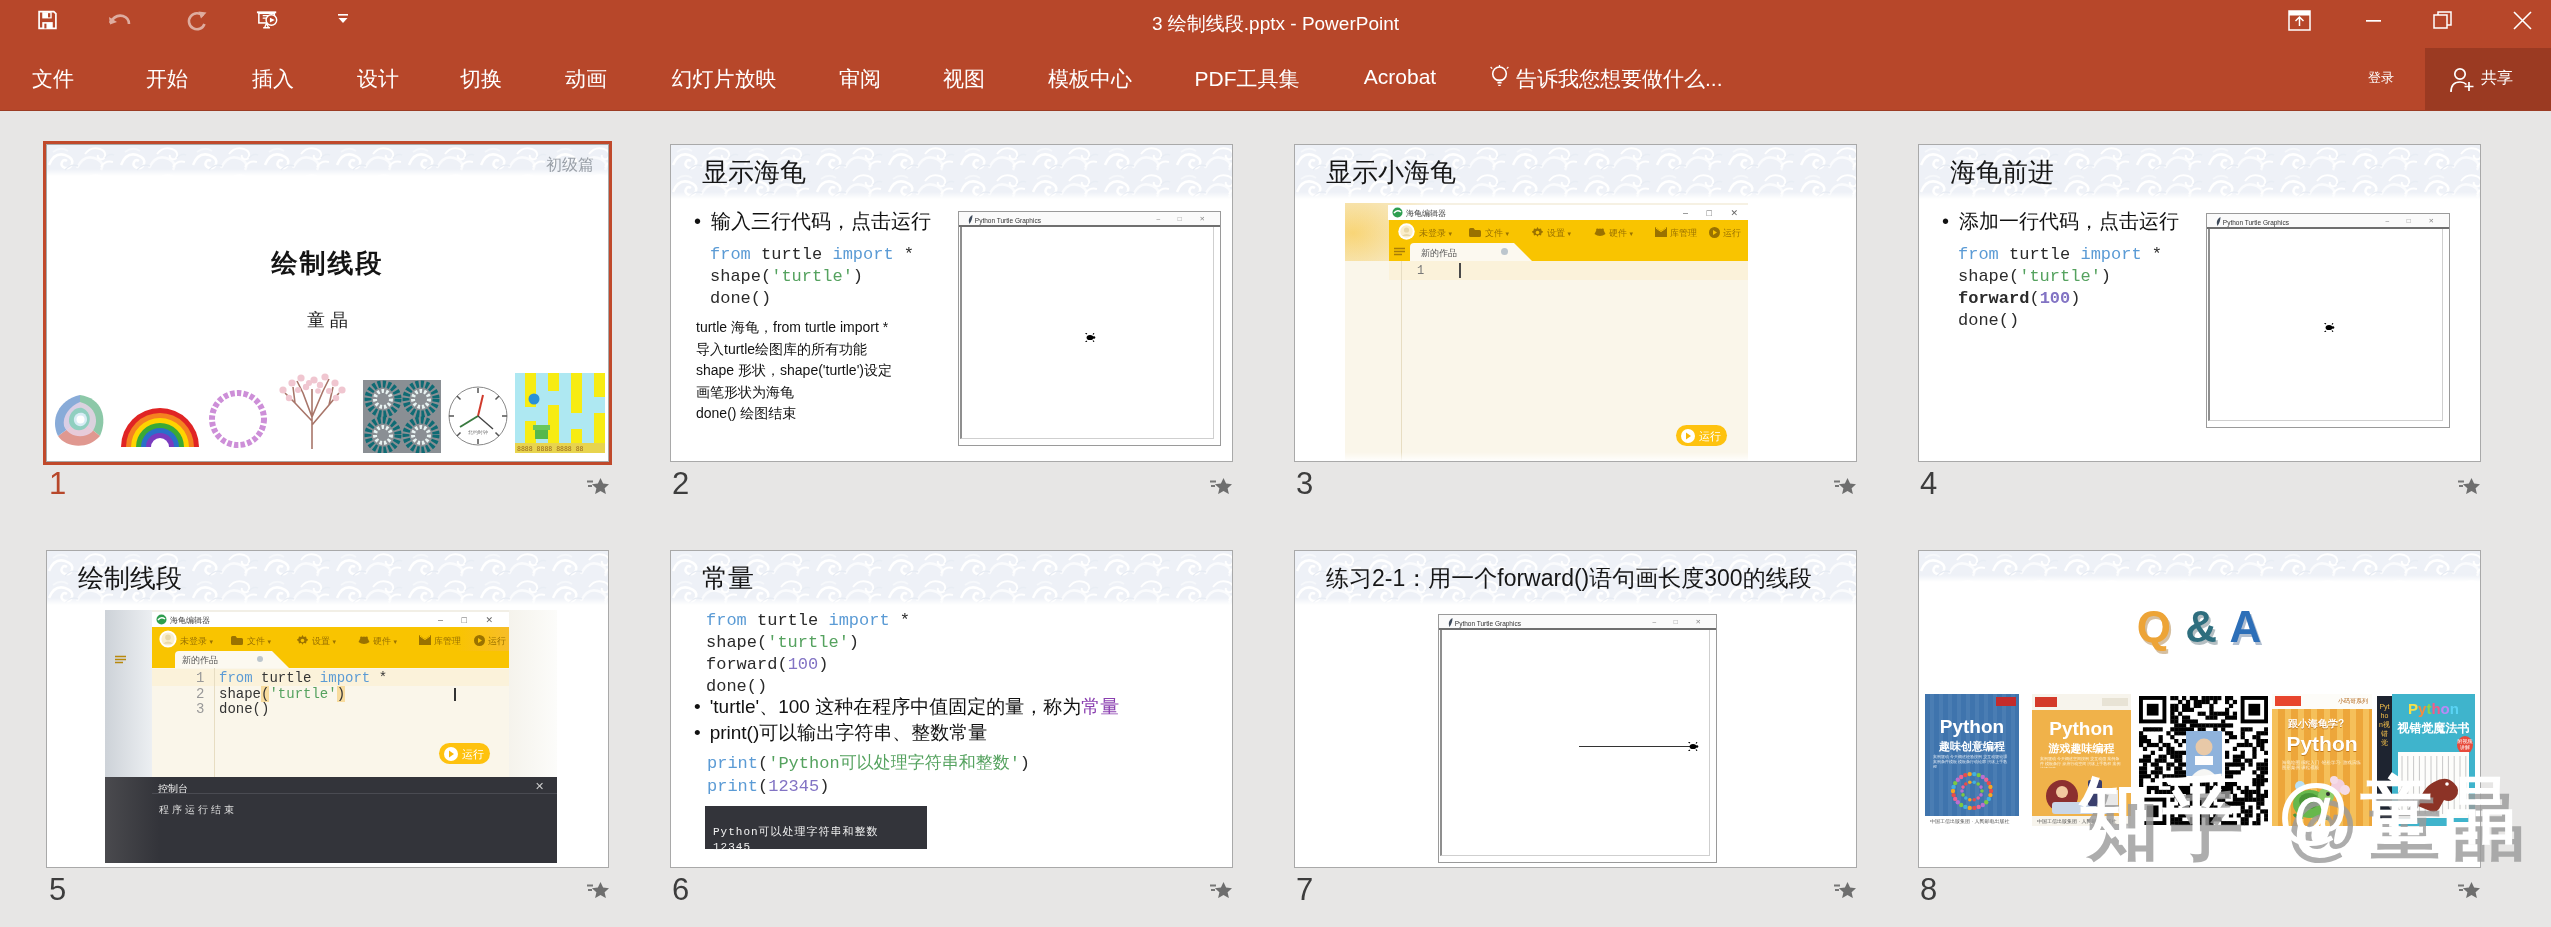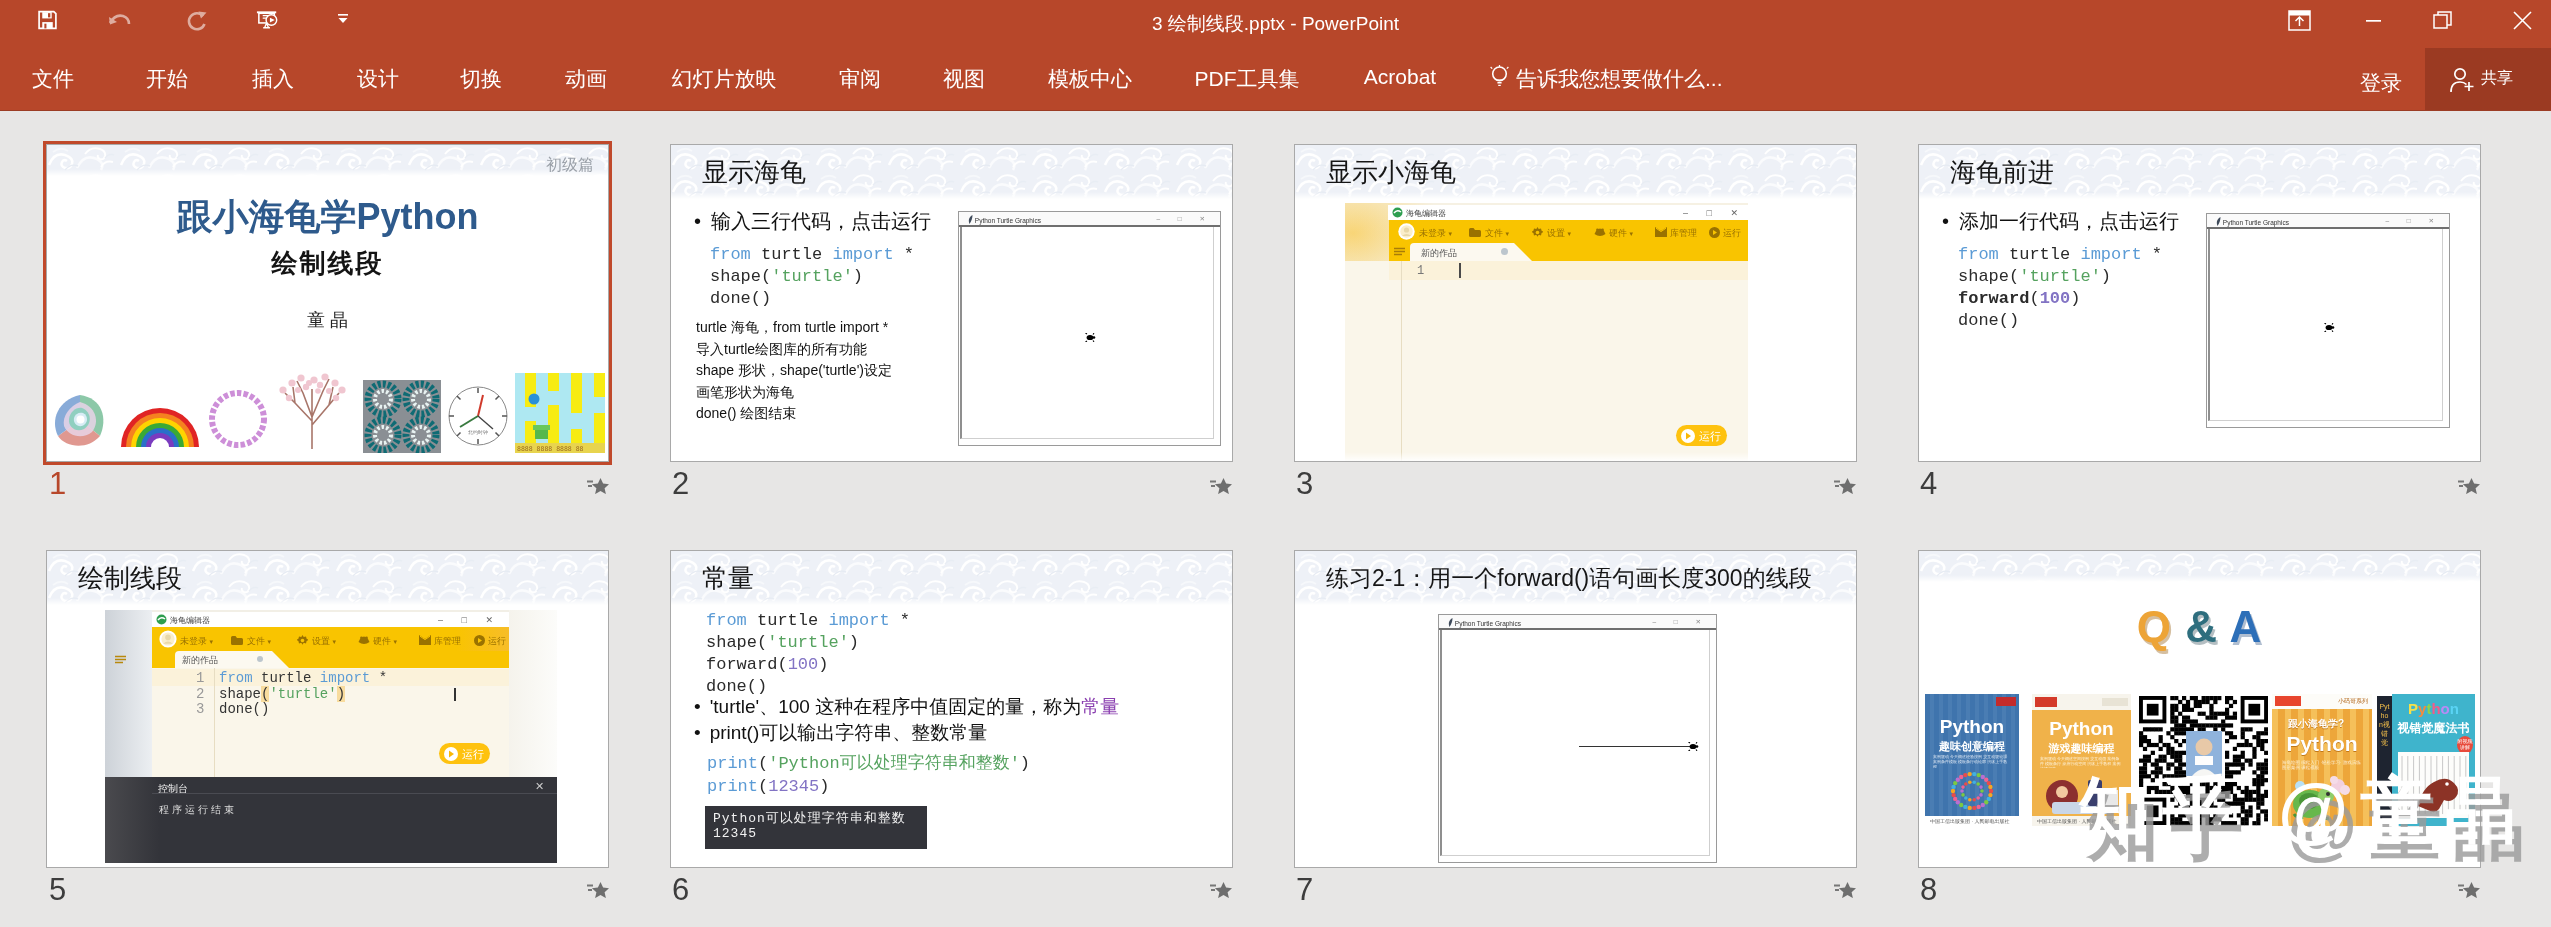--- a/index.html
+++ b/index.html
@@ -113,21 +113,21 @@
   <div class="tab" style="left:964px">视图</div>
   <div class="tab" style="left:1090px">模板中心</div>
   <div class="tab" style="left:1247px">PDF工具集</div>
   <div class="tab" style="left:1400px">Acrobat</div>
   <svg class="abs" style="left:1488px;top:14px" width="23" height="32" viewBox="0 0 22 26">
         <circle cx="11" cy="9" r="6.5" fill="none" stroke="#fff" stroke-width="1.5"></circle>
         <path d="M8.5 15 h5 M9 17.5 h4 M9.8 20 h2.4" stroke="#fff" stroke-width="1.3"></path>
         <path d="M11 2.5 v-2 M4 4 l-1.5-1.5 M18 4 l1.5-1.5" stroke="#fff" stroke-width="1.2"></path>
       </svg>
   <div class="tab" style="transform:none;left:1516px">告诉我您想要做什么...</div>
-  <div class="tab" style="left:2381px;font-size:21px;top:21px">登录</div>
+  <div class="tab" style="left:2381px;font-size:13px;top:21px">登录</div>
   <div id="share">
     <svg class="abs" style="left:22px;top:17px" width="30" height="30" viewBox="0 0 30 30">
           <circle cx="13" cy="9" r="5.2" fill="none" stroke="#fff" stroke-width="1.7"></circle>
           <path d="M4 27 q0-10 9-10 q4 0 6.5 2.5" fill="none" stroke="#fff" stroke-width="1.7"></path>
           <path d="M22 17 v9 M17.5 21.5 h9" stroke="#fff" stroke-width="1.7"></path>
         </svg>
     <span>共享</span>
   </div>
 </div>
 <svg width="0" height="0" style="position:absolute">
@@ -143,21 +143,20 @@
 <path d="M58 13 q4 -5 9 -3" fill="none" stroke="#e8edf4" stroke-width="1.2"></path>
 </pattern>
 </defs>
     </svg>
 
 <div class="slide sel" style="left:46px;top:144px">
   <div class="band short"><svg width="561" height="31">
           <rect width="561" height="31" fill="url(#wv)"></rect>
         </svg></div>
   <div class="abs" style="right:14px;top:10px;font-size:16px;color:#9aa0a8">初级篇</div>
-  <div class="abs" style="left:0;top:48px;width:561px;text-align:center;font-size:36px;font-weight:bold;color:#2e5a8c">跟小海龟学Python</div>
   <div class="abs" style="left:0;top:101px;width:561px;text-align:center;font-size:26px;font-weight:bold;color:#141414;letter-spacing:2px">绘制线段</div>
   <div class="abs" style="left:0;top:163px;width:561px;text-align:center;font-size:18px;color:#222">童 晶</div>
   <svg class="abs" style="left:3px;top:247px" width="61" height="57" viewBox="0 0 61 57">
     <path d="M30 3 C52 6 58 26 50 44 L30 28z" fill="#8cc8a8"></path>
     <path d="M50 44 C38 58 16 56 8 44 L30 28z" fill="#e09890"></path>
     <path d="M8 44 C0 28 8 8 30 3 L30 28z" fill="#88abd8"></path>
     <path d="M30 10 C46 14 50 30 42 40 C32 48 18 44 14 34 C12 24 20 14 30 10z" fill="#e8d4e8" opacity=".85"></path>
     <path d="M32 16 C42 20 42 32 34 37 C26 41 18 35 19 27 C20 20 26 15 32 16z" fill="#90cfc0"></path>
     <path d="M33 21 C39 24 38 32 32 34 C27 35 23 31 24 26 C25 22 29 20 33 21z" fill="#d8ecf5"></path>
     <circle cx="30.5" cy="27.5" r="4" fill="#fff"></circle>
@@ -482,21 +481,21 @@
   <div class="stitle">常量</div>
   <div class="code" style="left:35px;top:59px"><span class="kw">from</span> turtle <span class="kw">import</span> *
 shape(<span class="st">'turtle'</span>)
 forward(<span class="nu">100</span>)
 done()</div>
   <div class="bul" style="left:23px;top:143px;font-size:19px">•<span style="margin-left:9px">'turtle'、100 这种在程序中值固定的量，称为<span class="purp">常量</span></span></div>
   <div class="bul" style="left:23px;top:169px;font-size:19px">•<span style="margin-left:9px">print()可以输出字符串、整数常量</span></div>
   <div class="code" style="left:36px;top:201px;line-height:23px"><span class="kw">print</span>(<span class="st">'Python可以处理字符串和整数'</span>)
 <span class="kw">print</span>(<span class="nu">12345</span>)</div>
   <div class="console" style="left:34px;top:255px;width:222px;height:43px">
-    <div class="codemini" style="left:8px;top:5px;font-size:13px;line-height:15px;color:#f2f2f2;letter-spacing:1px">Python可以处理字符串和整数
+    <div class="codemini" style="left:8px;top:19px;font-size:11px;line-height:15px;color:#f2f2f2;letter-spacing:1px">Python可以处理字符串和整数
 12345</div>
   </div>
 </div>
 <div class="num" style="left:672px;top:872px">6</div>
 <svg class="star" style="left:1210px;top:881px" viewBox="0 0 22 17">
       <path d="M0 4.5h6M1 9h4" stroke="#777" stroke-width="1.8"></path>
       <path d="M13.5 1 l2.6 5.6 6 .6 -4.5 4 1.3 5.9 -5.4 -3 -5.4 3 1.3 -5.9 -4.5 -4 6 -.6z" fill="#6e6e6e"></path>
     </svg>
 
 <div class="slide" style="left:1294px;top:550px">

